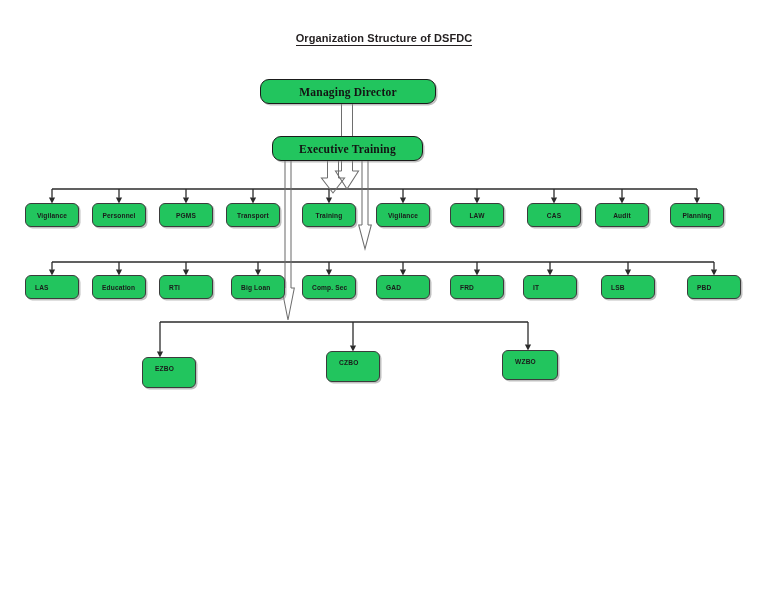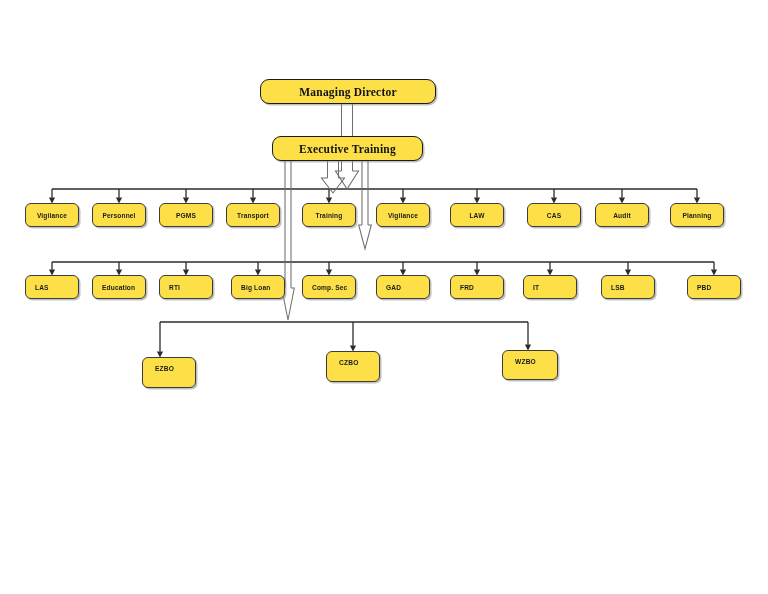--- a/index.html
+++ b/index.html
@@ -39,21 +39,21 @@
     border-bottom: 1px solid #231f20;
     padding-bottom: 1px;
   }
 
   
   .node {
     position: absolute;
     box-sizing: border-box;
     border: 1px solid #3b3b3b;
     border-radius: 6px;
-    background: #fde047;
+    background: #22c55e;
     box-shadow: 1.5px 1.5px 0 0 rgba(140,140,140,0.55);
     display: flex;
     align-items: center;
     overflow: hidden;
   }
 
   
   .node.exec {
     border-radius: 9px;
     border: 1px solid #1b1b1b;
@@ -115,20 +115,23 @@
     width: 768px;
     height: 594px;
     pointer-events: none;
   }
 </style>
 </head>
 <body>
 
 <div id="canvas">
 
+  <div id="chart-title">
+    <span>Organization Structure of DSFDC</span>
+  </div>
 
   <svg id="wires" viewBox="0 0 768 594" width="768" height="594" xmlns="http://www.w3.org/2000/svg">
       <line x1="52" y1="189" x2="697" y2="189" stroke="#2b2b2b" stroke-width="1.3" stroke-linecap="butt"></line>
       <line x1="52" y1="189" x2="52" y2="197.8" stroke="#2b2b2b" stroke-width="1.3" stroke-linecap="butt"></line>
       <path d="M 48.9 197.6 L 55.1 197.6 L 52 203.6 Z" fill="#2b2b2b"></path>
       <line x1="119" y1="189" x2="119" y2="197.8" stroke="#2b2b2b" stroke-width="1.3" stroke-linecap="butt"></line>
       <path d="M 115.9 197.6 L 122.1 197.6 L 119 203.6 Z" fill="#2b2b2b"></path>
       <line x1="186" y1="189" x2="186" y2="197.8" stroke="#2b2b2b" stroke-width="1.3" stroke-linecap="butt"></line>
       <path d="M 182.9 197.6 L 189.1 197.6 L 186 203.6 Z" fill="#2b2b2b"></path>
       <line x1="253" y1="189" x2="253" y2="197.8" stroke="#2b2b2b" stroke-width="1.3" stroke-linecap="butt"></line>

